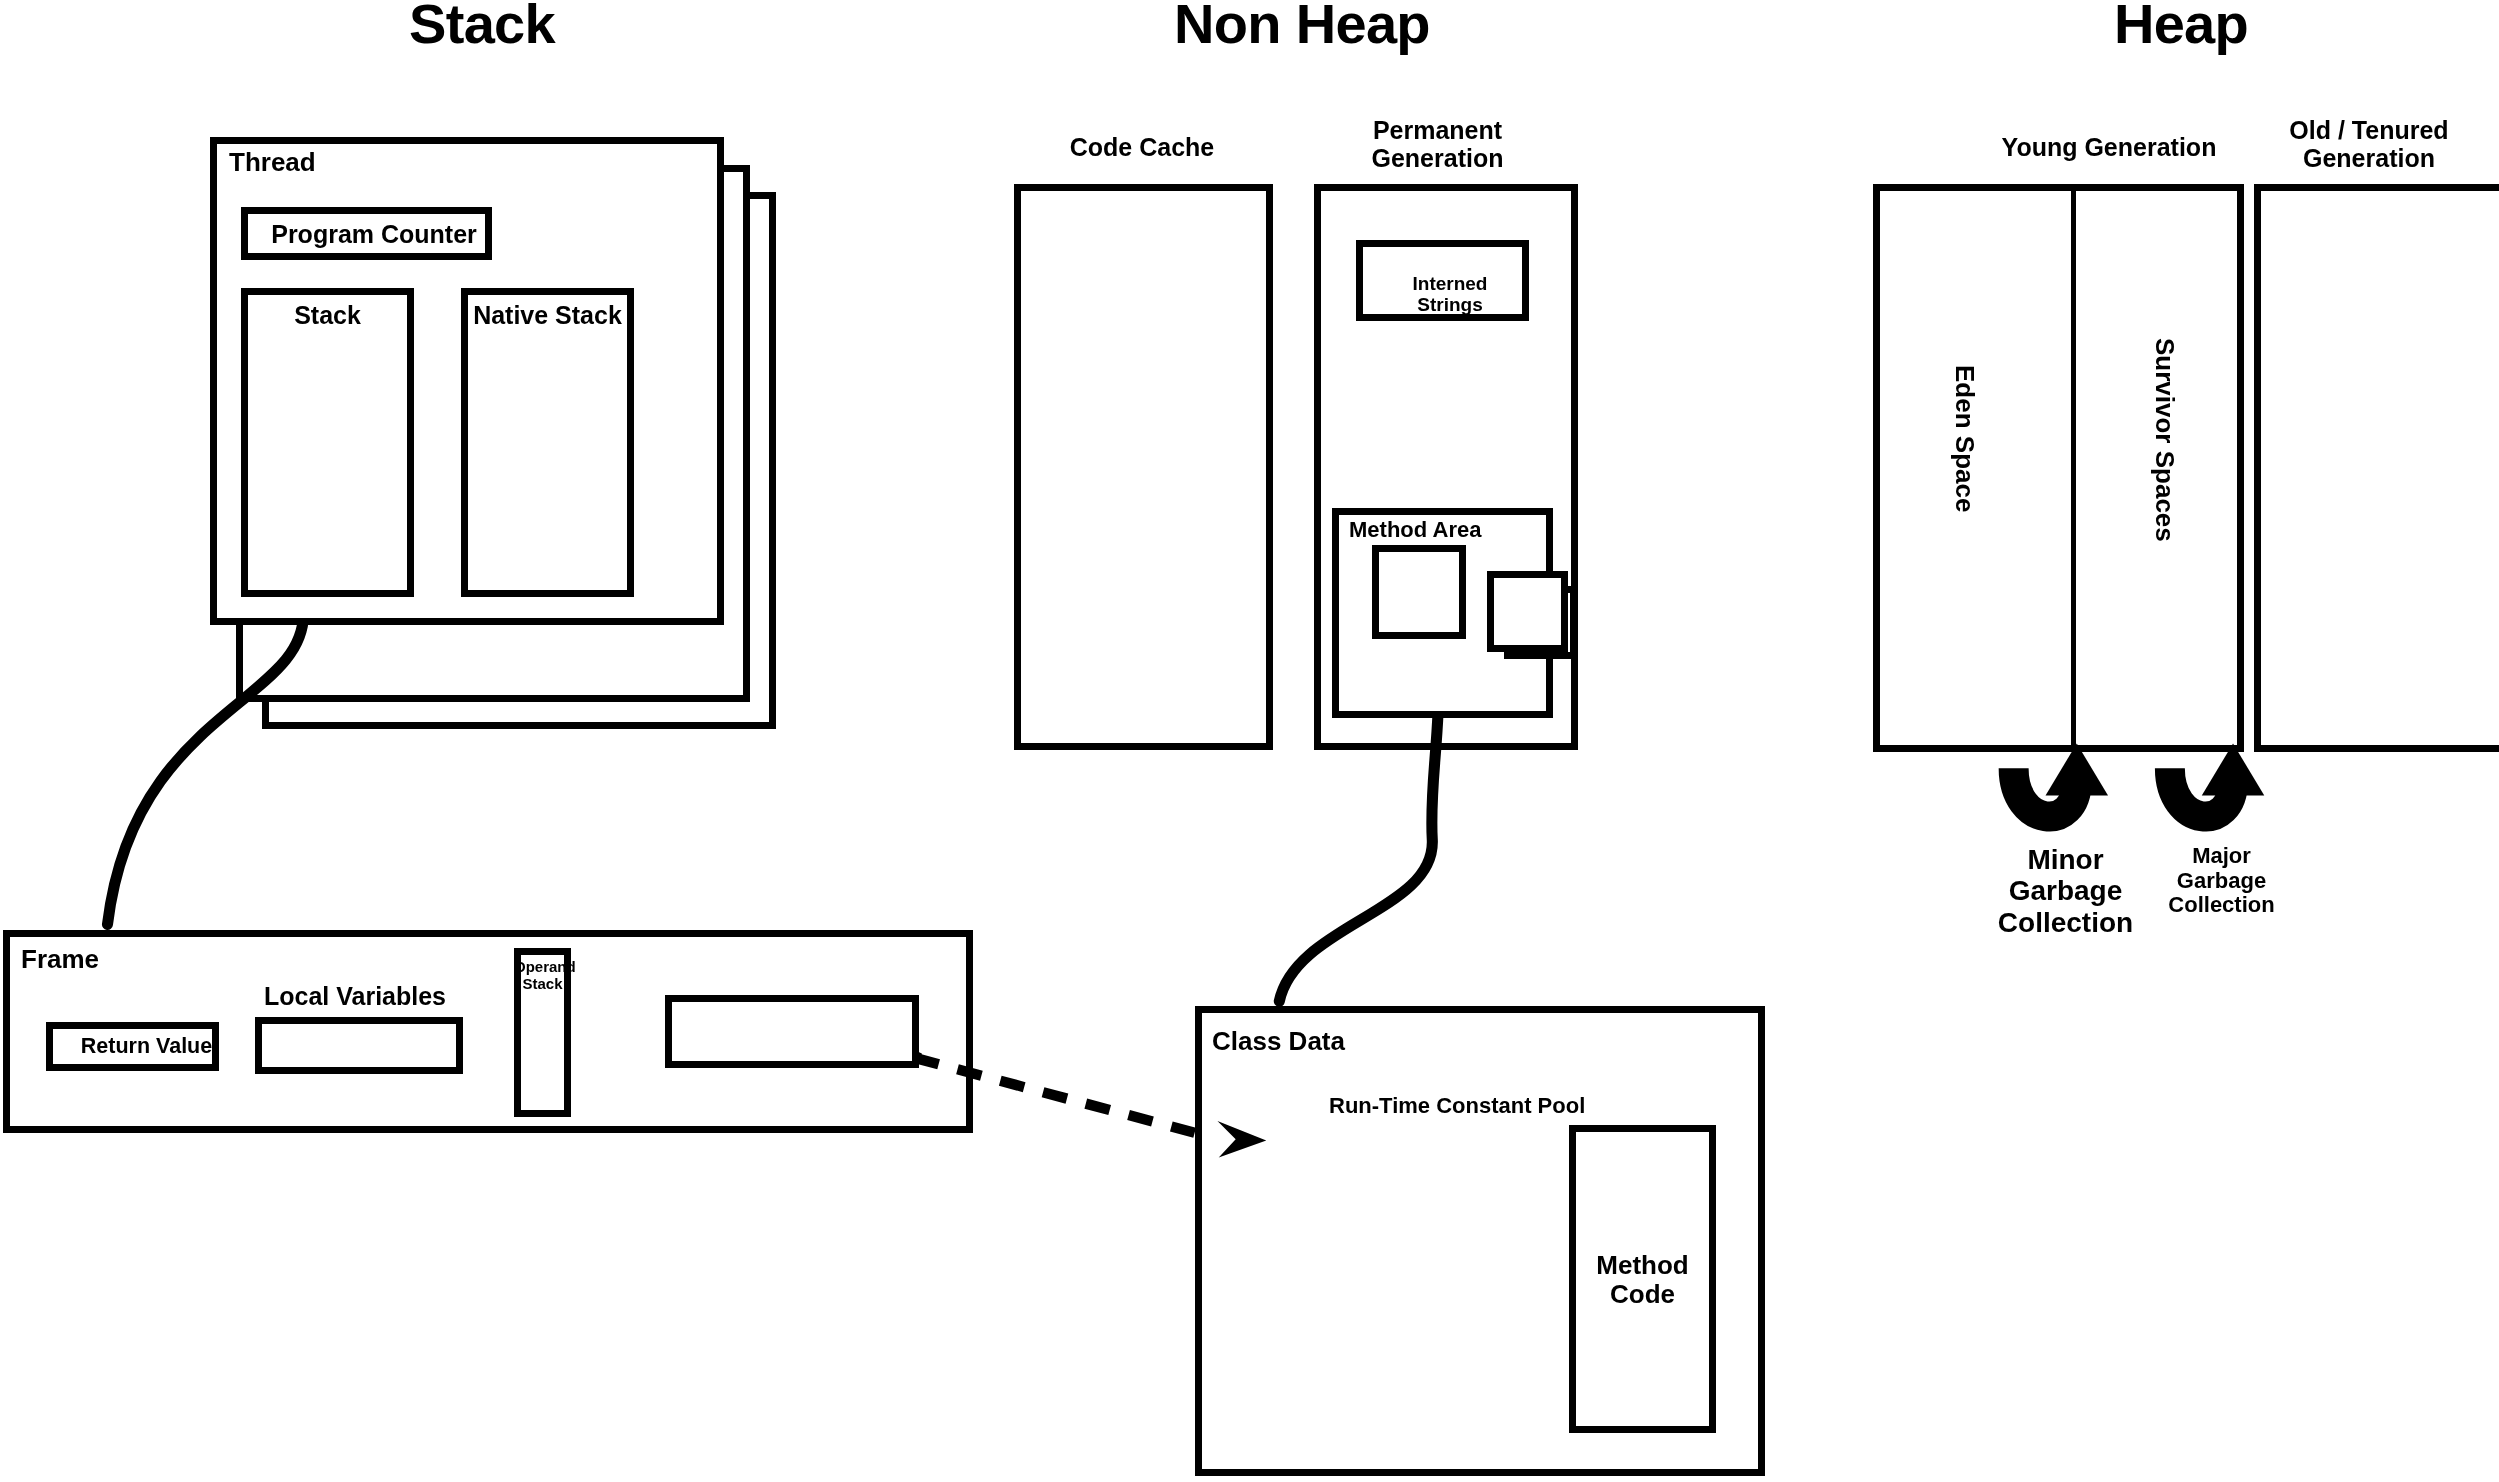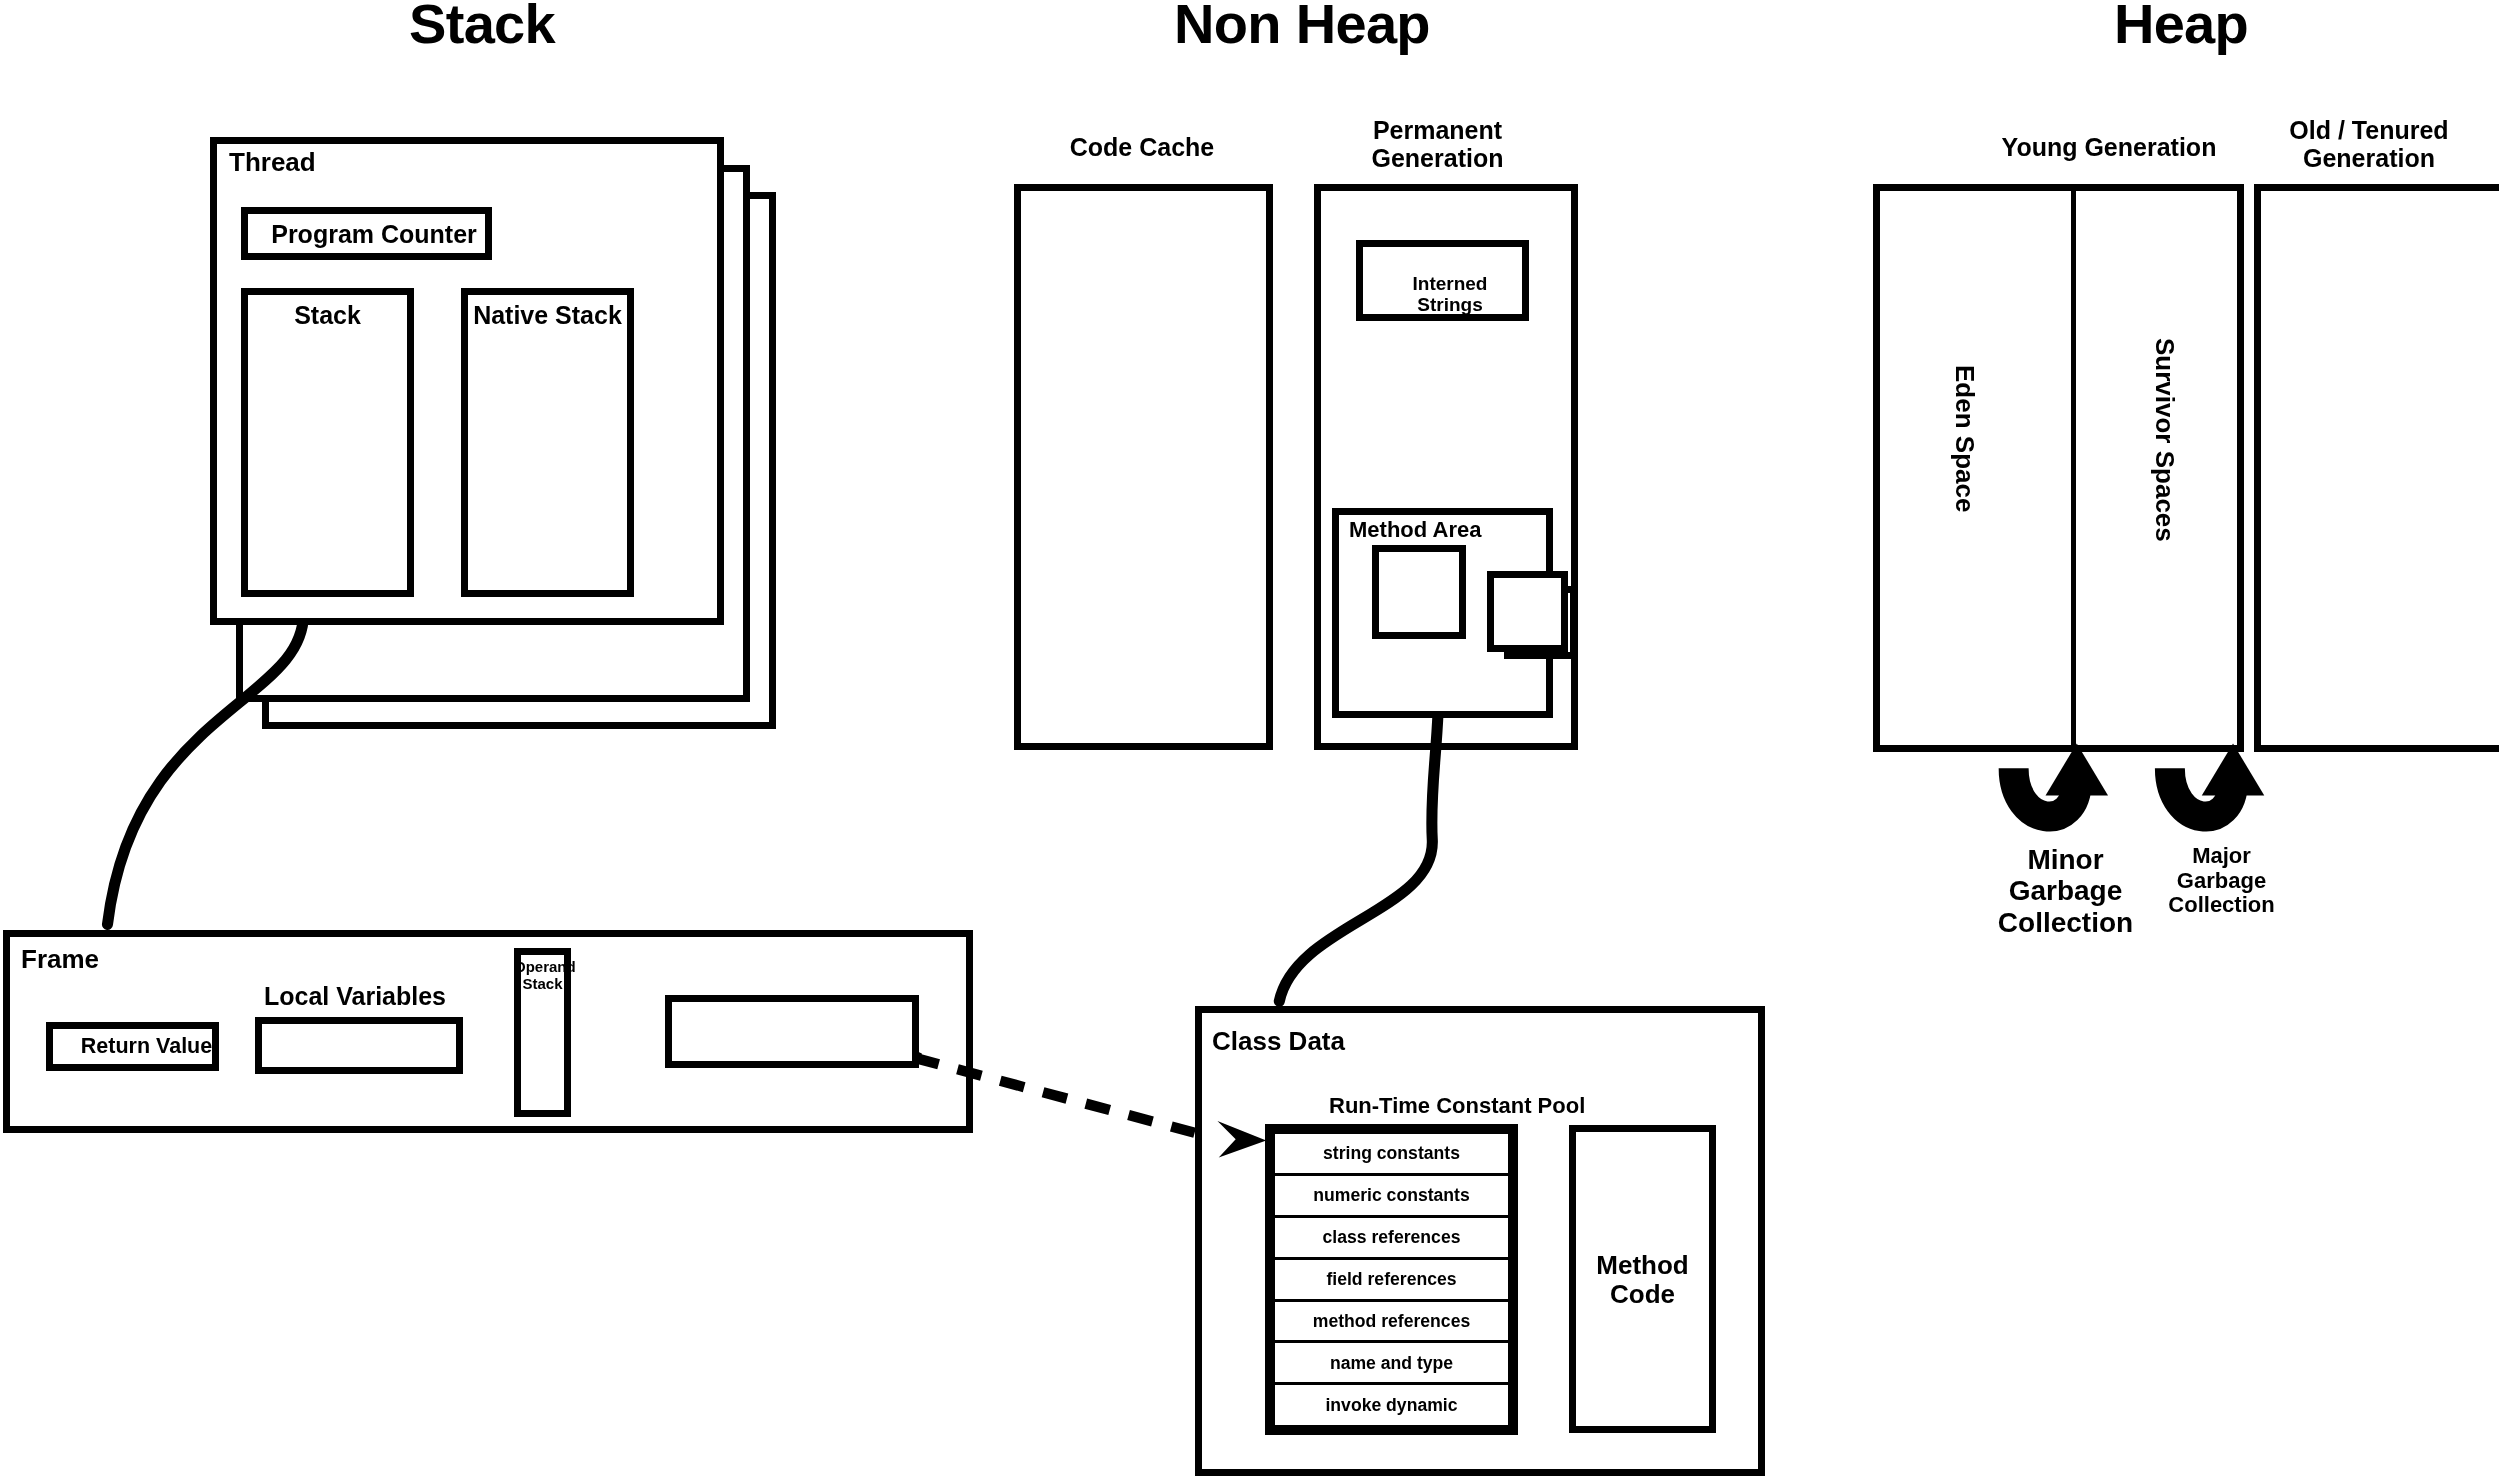--- a/index.html
+++ b/index.html
@@ -143,30 +143,20 @@
 
   <div class="abs box box-thick" style="left:1504px; top:586px; width:73px; height:73px; z-index:4;"></div>
   <div class="abs box box-thick" style="left:1487px; top:571px; width:81px; height:81px; z-index:5;"></div>
   <div class="abs box box-thick" style="left:1372px; top:545px; width:94px; height:94px; z-index:6;"></div>
 
   <div class="abs box box-thick" style="left:1195px; top:1006px; width:570px; height:470px;"></div>
   <div class="abs lbl lbl-left" style="left:1212px; top:1027px; font-size:26px; z-index:3;">Class Data</div>
 
   <div class="abs lbl lbl-left" style="left:1329px; top:1094px; font-size:22px; z-index:3;">Run-Time Constant Pool</div>
 
-  <div class="abs box box-thick" id="constant-pool-box" style="left:1265px; top:1124px; width:253px; height:311px; z-index:3;
-              display:flex; flex-direction:column;">
-      <div class="cp-row" style="flex: 1 1 0px; font-size: 17.6px; border-width: 3.9px; margin-top: 0px;">string constants</div>
-      <div class="cp-row" style="flex: 1 1 0px; font-size: 17.6px; border-width: 3.9px; margin-top: -3.9px;">numeric constants</div>
-      <div class="cp-row" style="flex: 1 1 0px; font-size: 17.6px; border-width: 3.9px; margin-top: -3.9px;">class references</div>
-      <div class="cp-row" style="flex: 1 1 0px; font-size: 17.6px; border-width: 3.9px; margin-top: -3.9px;">field references</div>
-      <div class="cp-row" style="flex: 1 1 0px; font-size: 17.6px; border-width: 3.9px; margin-top: -3.9px;">method references</div>
-      <div class="cp-row" style="flex: 1 1 0px; font-size: 17.6px; border-width: 3.9px; margin-top: -3.9px;">name and type</div>
-      <div class="cp-row" style="flex: 1 1 0px; font-size: 17.6px; border-width: 3.9px; margin-top: -3.9px;">invoke dynamic</div>
-    </div>
 
   <div class="abs box box-thick" style="left:1569px; top:1125px; width:147px; height:308px; z-index:3;"></div>
   <div class="abs lbl" style="left:1569px; top:1251px; width:147px; font-size:26px; z-index:4;">Method
 Code</div>
 
   <div class="abs lbl" style="left:1907px; top:133px; width:404px; font-size:25px;">Young Generation</div>
 
   <div class="abs lbl" style="left:2239px; top:116px; width:260px; font-size:25px;">Old / Tenured
 Generation</div>
 

